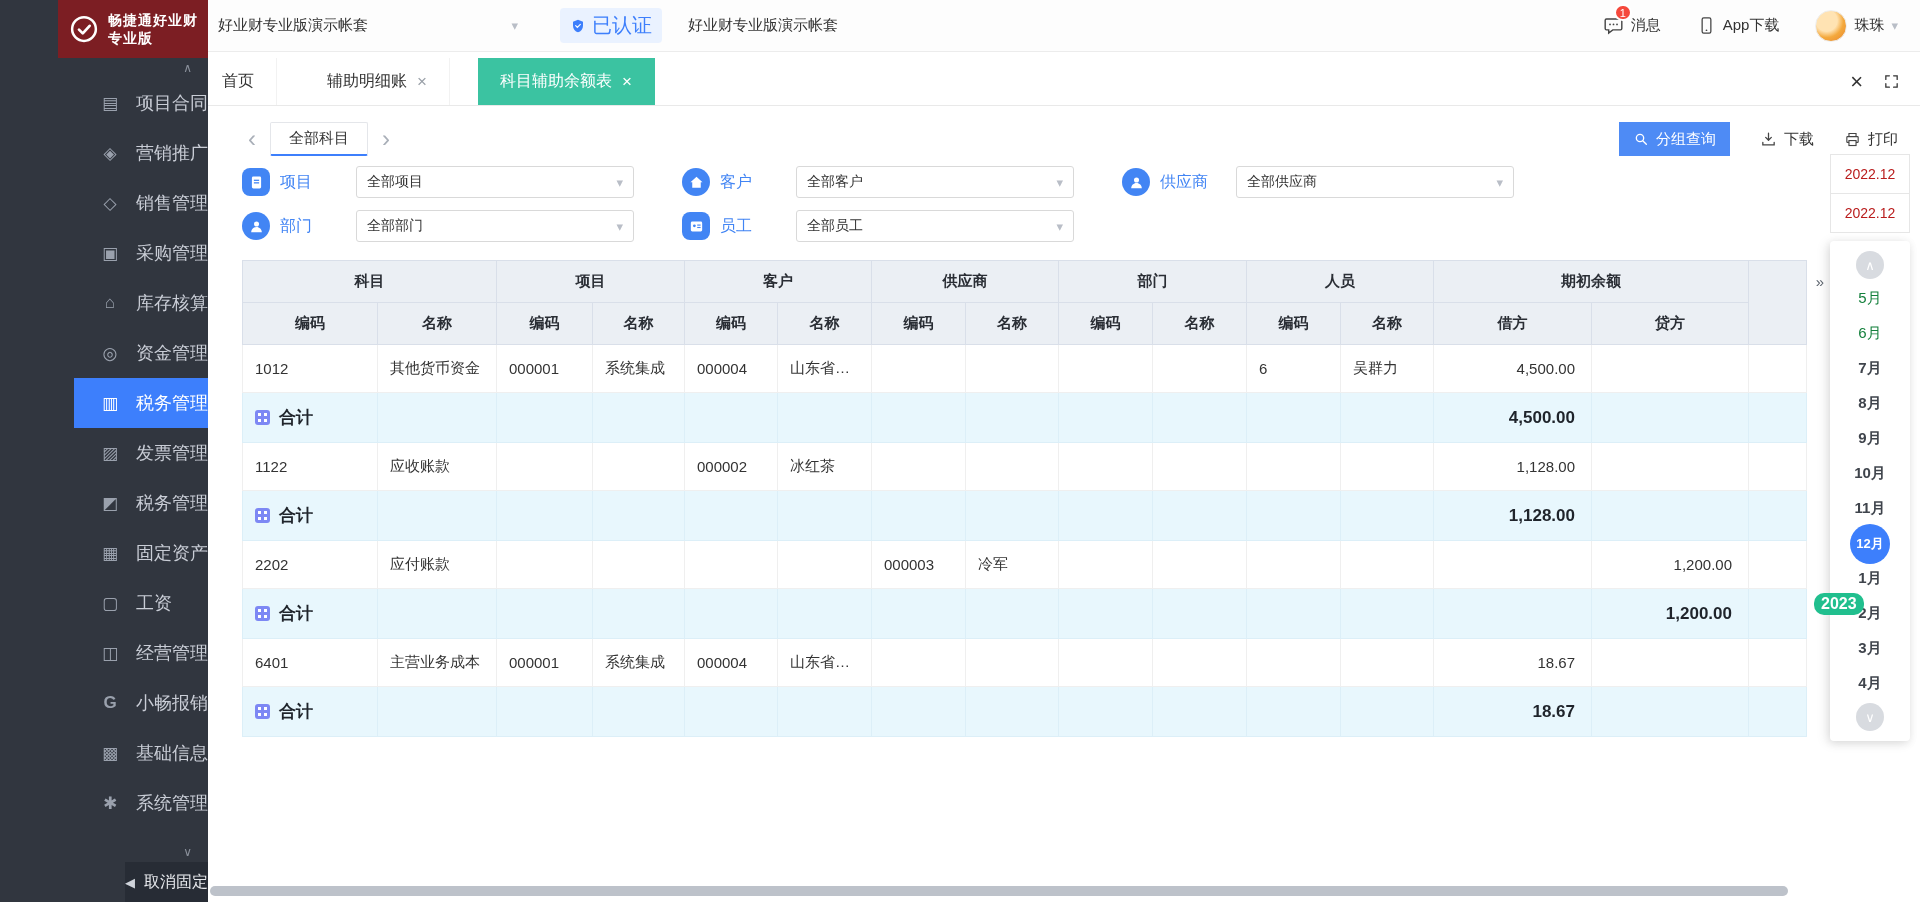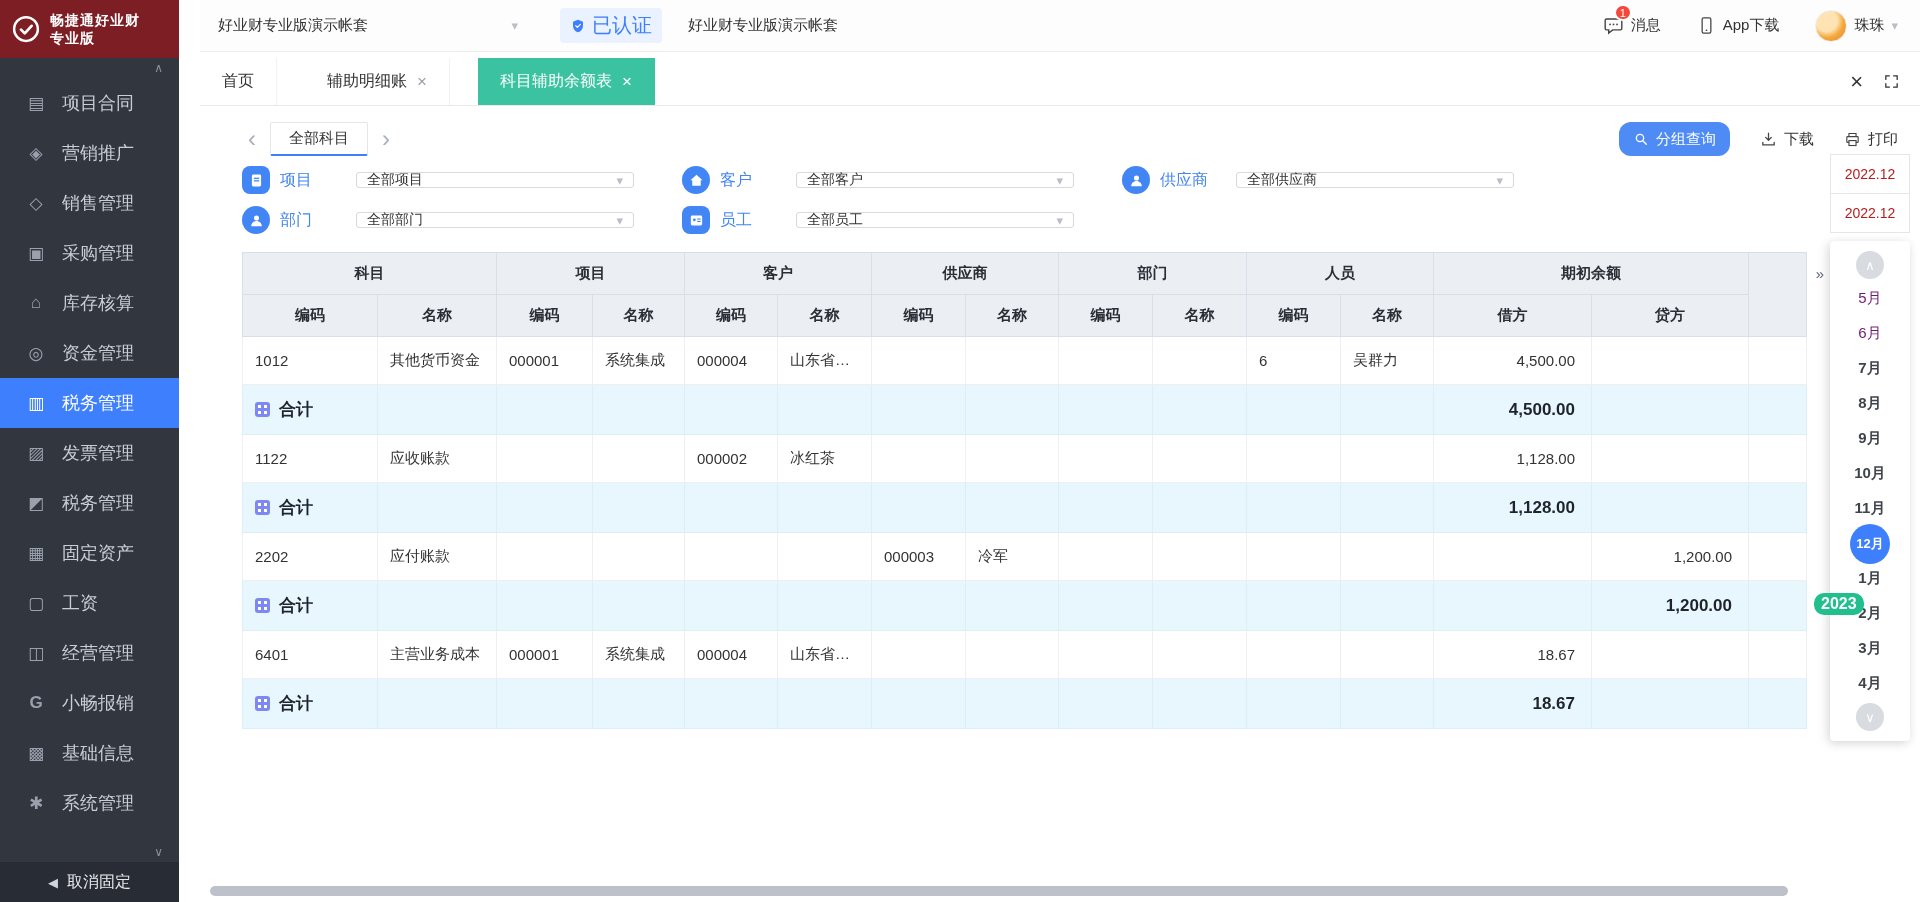--- a/index.html
+++ b/index.html
@@ -1,21 +1,21 @@
 <!DOCTYPE html>
 <html><head>
 <meta charset="utf-8">
 <style>
   * { margin:0; padding:0; box-sizing:border-box; }
   html,body { width:1920px; height:902px; }
   body { font-family:"Liberation Sans","DejaVu Sans",sans-serif; font-size:15px; color:#333; background:#fff; overflow:hidden; }
   .app { position:relative; width:1920px; height:902px; background:#fff; }
 
   
-  .sidebar { position:absolute; left:0; top:0; width:179px; height:902px; background:#31363F; z-index:6; display:flex; flex-direction:column; }
+  .sidebar { position:absolute; left:0; top:0; width:208px; height:902px; background:#31363F; z-index:6; display:flex; flex-direction:column;align-items:flex-end; }
   .logo { height:58px; background:#7C1E23; color:#fff; display:flex; align-items:center; padding:0 10px; gap:8px; flex:0 0 auto; }
   .logo-mark { width:32px; height:32px; flex:0 0 auto; display:flex; align-items:center; justify-content:center; }
   .logo-text { font-size:14px; line-height:1.3; font-weight:bold; letter-spacing:1px; }
   .side-arrow { height:20px; line-height:20px; text-align:right; padding-right:16px; color:#8A909B; font-size:12px; cursor:pointer; flex:0 0 auto; }
   .side-menu { flex:1 1 auto; overflow:hidden; }
   .side-item { height:50px; display:flex; align-items:center; gap:14px; padding-left:24px; color:#C9CDD6; font-size:18px; cursor:pointer; }
   .side-item.active { background:#3D7FFC; color:#fff; }
   .side-icon { width:24px; text-align:center; font-size:17px; color:#9AA1AD; font-weight:bold; }
   .side-item.active .side-icon { color:#fff; }
   .side-pin { height:40px; background:#272C35; color:#E7E9ED; display:flex; align-items:center; justify-content:center; gap:9px; font-size:16px; cursor:pointer; flex:0 0 auto; }
@@ -41,31 +41,31 @@
   .tab.active .tab-close { color:#fff; }
   .tabbar-right { margin-left:auto; display:flex; align-items:center; gap:20px; padding-right:20px; }
   .icon-btn { color:#333; font-size:22px; line-height:1; cursor:pointer; display:flex; align-items:center; }
 
   
   .content { position:absolute; left:200px; top:106px; width:1720px; height:796px; background:#fff; }
   .content-header { display:flex; align-items:center; padding:16px 22px 8px 42px; }
   .nav-arrow { color:#A9AFB8; font-size:24px; width:20px; text-align:center; cursor:pointer; line-height:1; }
   .scope-pill { margin:0 8px; border:1px solid #E4E6EA; border-bottom:2px solid #3D7FFC; padding:6px 18px; font-size:15px; cursor:pointer; border-radius:2px; }
   .ch-right { margin-left:auto; display:flex; align-items:center; gap:30px; }
-  .btn-primary { background:#4E8BF5; color:#fff; border:none; border-radius:12px; height:34px; padding:0 14px; font-size:15px; display:flex; align-items:center; gap:7px; cursor:pointer; font-family:inherit; }
+  .btn-primary { background:#4E8BF5; color:#fff; border:none; border-radius:0; height:34px; padding:0 14px; font-size:15px; display:flex; align-items:center; gap:7px; cursor:pointer; font-family:inherit; }
   .text-btn { display:flex; align-items:center; gap:7px; font-size:15px; color:#333; cursor:pointer; }
 
   .filters { padding:2px 22px 10px 42px; display:flex; flex-direction:column; gap:12px; }
   .filter-row { display:flex; gap:48px; }
   .filter { display:flex; align-items:center; width:392px; }
   .filter-icon { width:28px; height:28px; border-radius:8px; background:#4285F4; display:flex; align-items:center; justify-content:center; flex:0 0 auto; }
   .filter-icon svg { width:17px; height:17px; }
   .filter-icon.round { border-radius:50%; }
   .filter-label { color:#4285F4; font-size:16px; margin-left:10px; width:76px; flex:0 0 auto; }
-  .select { width:280px; height:16px; border:1px solid #D9D9D9; border-radius:3px; display:flex; align-items:center; justify-content:space-between; padding:0 10px; cursor:pointer; background:#fff; }
+  .select { width:280px; height:32px; border:1px solid #D9D9D9; border-radius:3px; display:flex; align-items:center; justify-content:space-between; padding:0 10px; cursor:pointer; background:#fff; }
   .select-value { font-size:14px; color:#333; }
 
   
   .table-wrap { position:relative; width:1564px; margin:8px 0 0 42px; }
   table { border-collapse:collapse; table-layout:fixed; width:1564px; }
   thead th { background:#EBEFF4; border:1px solid #D9DFE9; font-weight:bold; font-size:15px; height:42px; color:#2A2E35; text-align:center; }
   tbody td { border:1px solid #EFEFEF; height:48px; font-size:15px; padding:0 12px; color:#333; overflow:hidden; white-space:nowrap; text-overflow:ellipsis; }
   td.num { text-align:right; padding-right:16px; }
   tr.subtotal td { background:#E8F7FD; border-color:#DCEFF8; height:50px; }
   .sum-label { font-weight:bold; font-size:17px; color:#1F242B; }
@@ -77,21 +77,21 @@
   
   .hscroll { position:absolute; left:0; bottom:6px; width:1720px; height:10px; }
   .hscroll-thumb { position:absolute; left:10px; top:0; width:1578px; height:10px; background:#BDC2CA; border-radius:5px; cursor:pointer; }
 
   
   .month-panel { position:absolute; top:48px; right:10px; width:80px; z-index:4; }
   .period-box { height:40px; border:1px solid #E6E6E6; background:#fff; display:flex; align-items:center; justify-content:center; font-size:14px; color:#b91c1c; cursor:pointer; margin-bottom:-1px; }
   .month-card { position:relative; margin-top:9px; background:#fff; border-radius:4px; box-shadow:-3px 2px 12px rgba(0,0,0,.10), 0 2px 8px rgba(0,0,0,.08); padding:8px 0; }
   .scroll-btn { width:28px; height:28px; border-radius:50%; background:#D8DBE0; color:#fff; display:flex; align-items:center; justify-content:center; margin:2px auto; font-size:13px; cursor:pointer; }
   .month { height:35px; display:flex; align-items:center; justify-content:center; font-size:15px; color:#3F444C; cursor:pointer; font-weight:bold; }
-  .month.muted { color:#701a75; font-weight:normal; }
+  .month.muted { color:#15803d; font-weight:normal; }
   .month.active span { background:#3D7FFC; color:#fff; width:40px; height:40px; border-radius:50%; display:flex; align-items:center; justify-content:center; font-size:13px; }
   .year-badge { position:absolute; left:-16px; top:352px; background:#21BF8E; color:#fff; font-size:16px; padding:2px 7px; border-radius:10px; font-weight:bold; }
 </style>
 </head>
 <body>
 
 <div class="app">
 
   <aside class="sidebar">
     <div class="logo">

